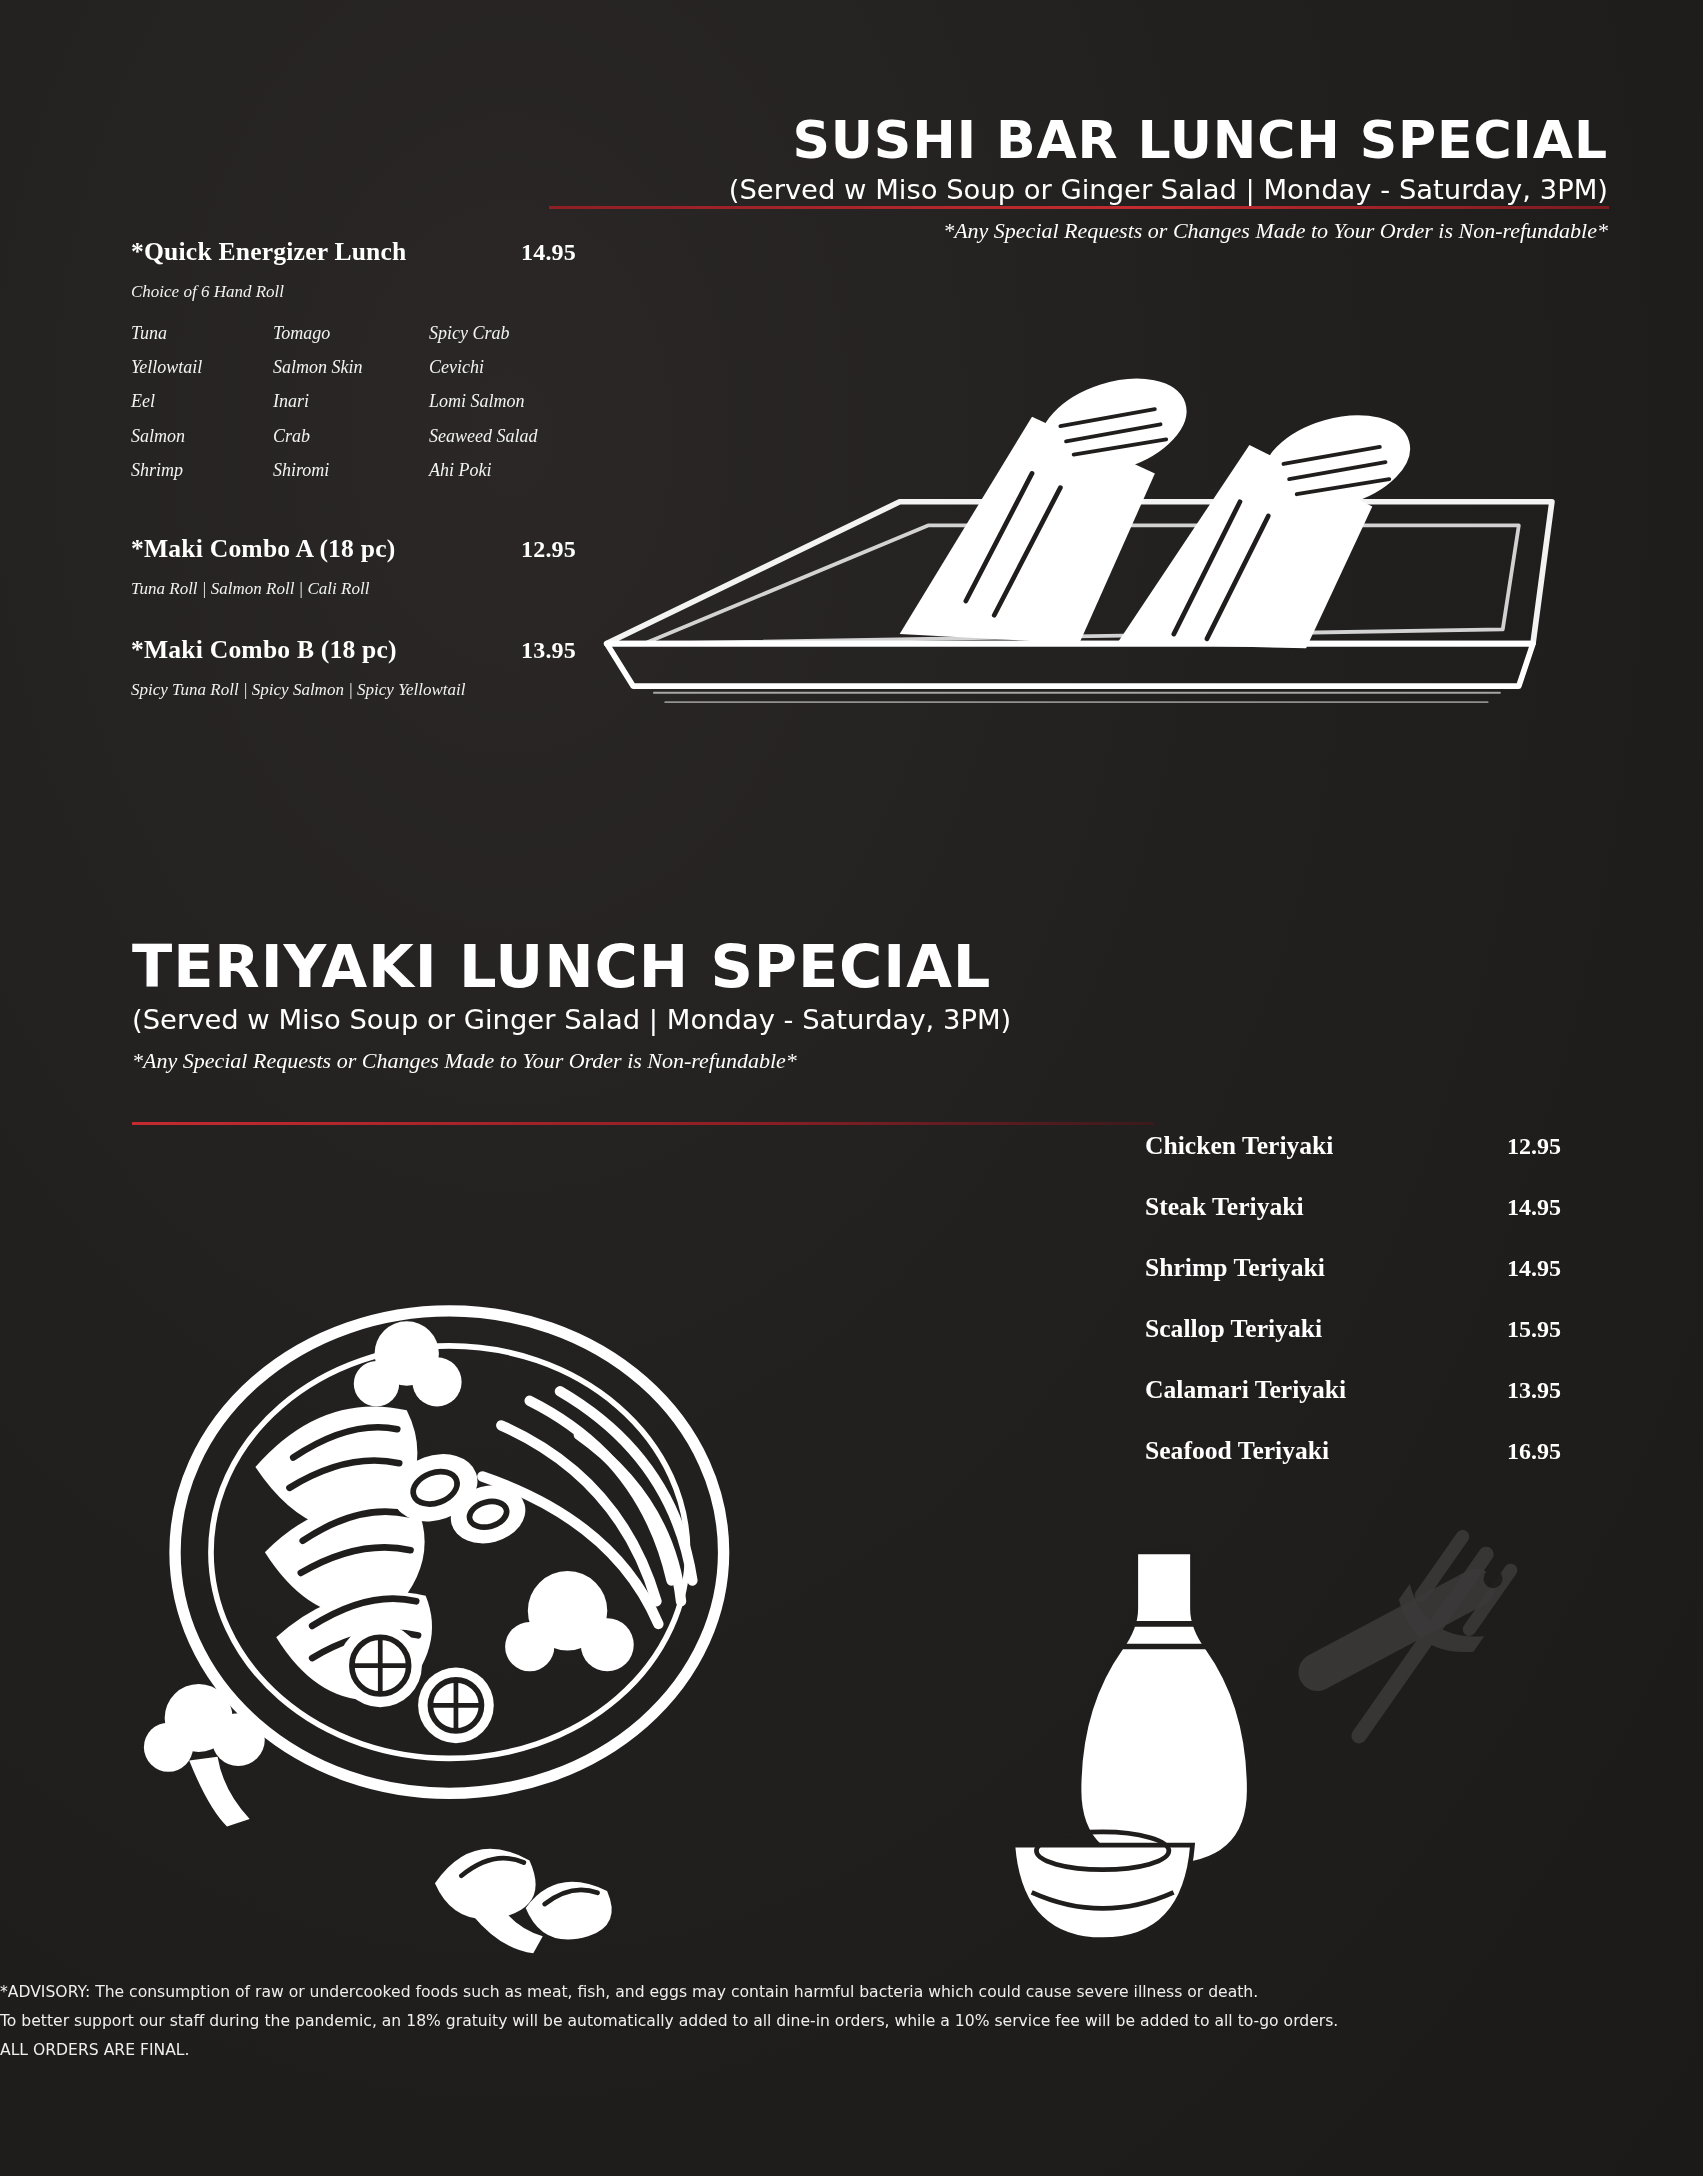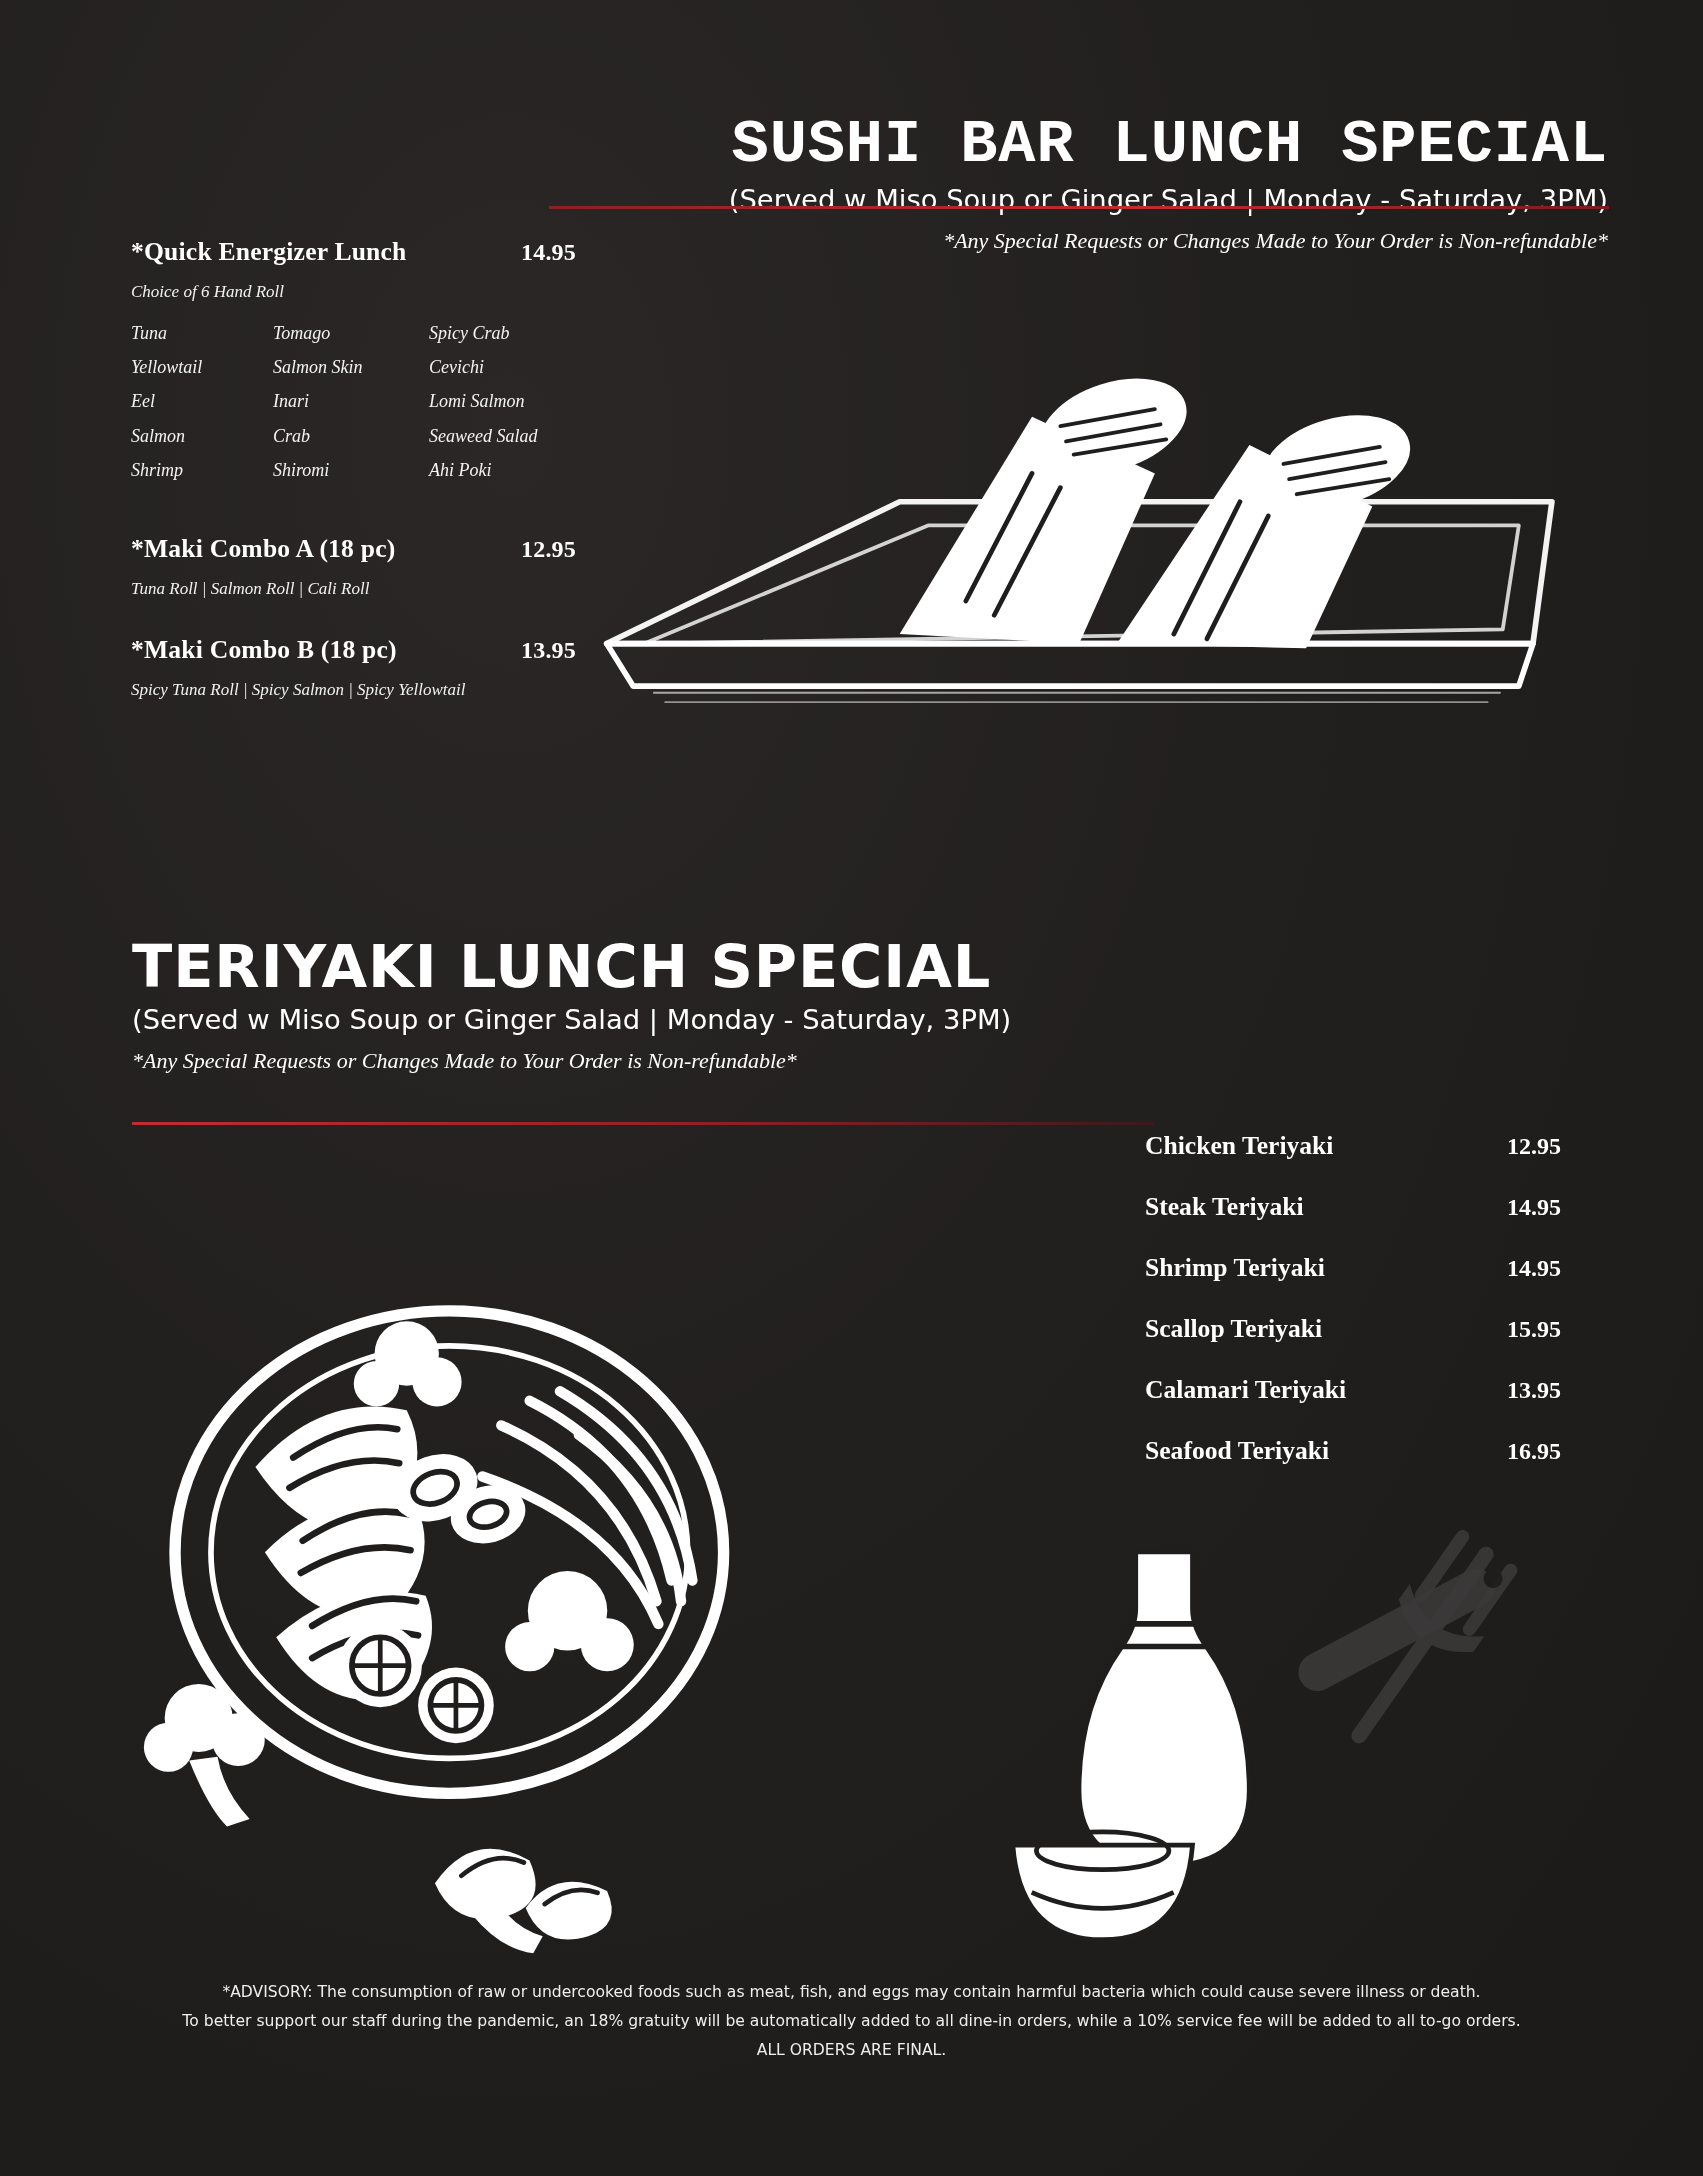--- a/index.html
+++ b/index.html
@@ -53,22 +53,21 @@
   
   #sushi-section {
     top: 114px;
     left: 0;
     width: 1703px;
   }
   #sushi-section .title-block {
     padding-right: 95px;
   }
   #sushi-title {
-    font-size: 62px;
-    font-family: Liberation Mono, monospace;
+    font-size: 52px;
   }
   #sushi-subtitle {
     font-size: 27.4px;
     margin-top: 7.6px;
   }
   #sushi-advisory {
     font-size: 22px;
     margin-top: 11.4px;
   }
   #sushi-rule {
@@ -163,21 +162,21 @@
   }
   .teri-row .price {
     font-size: 24px;
   }
   
   #footer {
     position: absolute;
     bottom: 112px;
     left: 0;
     width: 1703px;
-    text-align: center;
+    text-align: left;
     font-family: "DejaVu Sans", sans-serif;
     font-size: 15.6px;
     line-height: 1.85;
     color: #efefef;
   }
   
   .art {
     position: absolute;
     pointer-events: none;
   }

